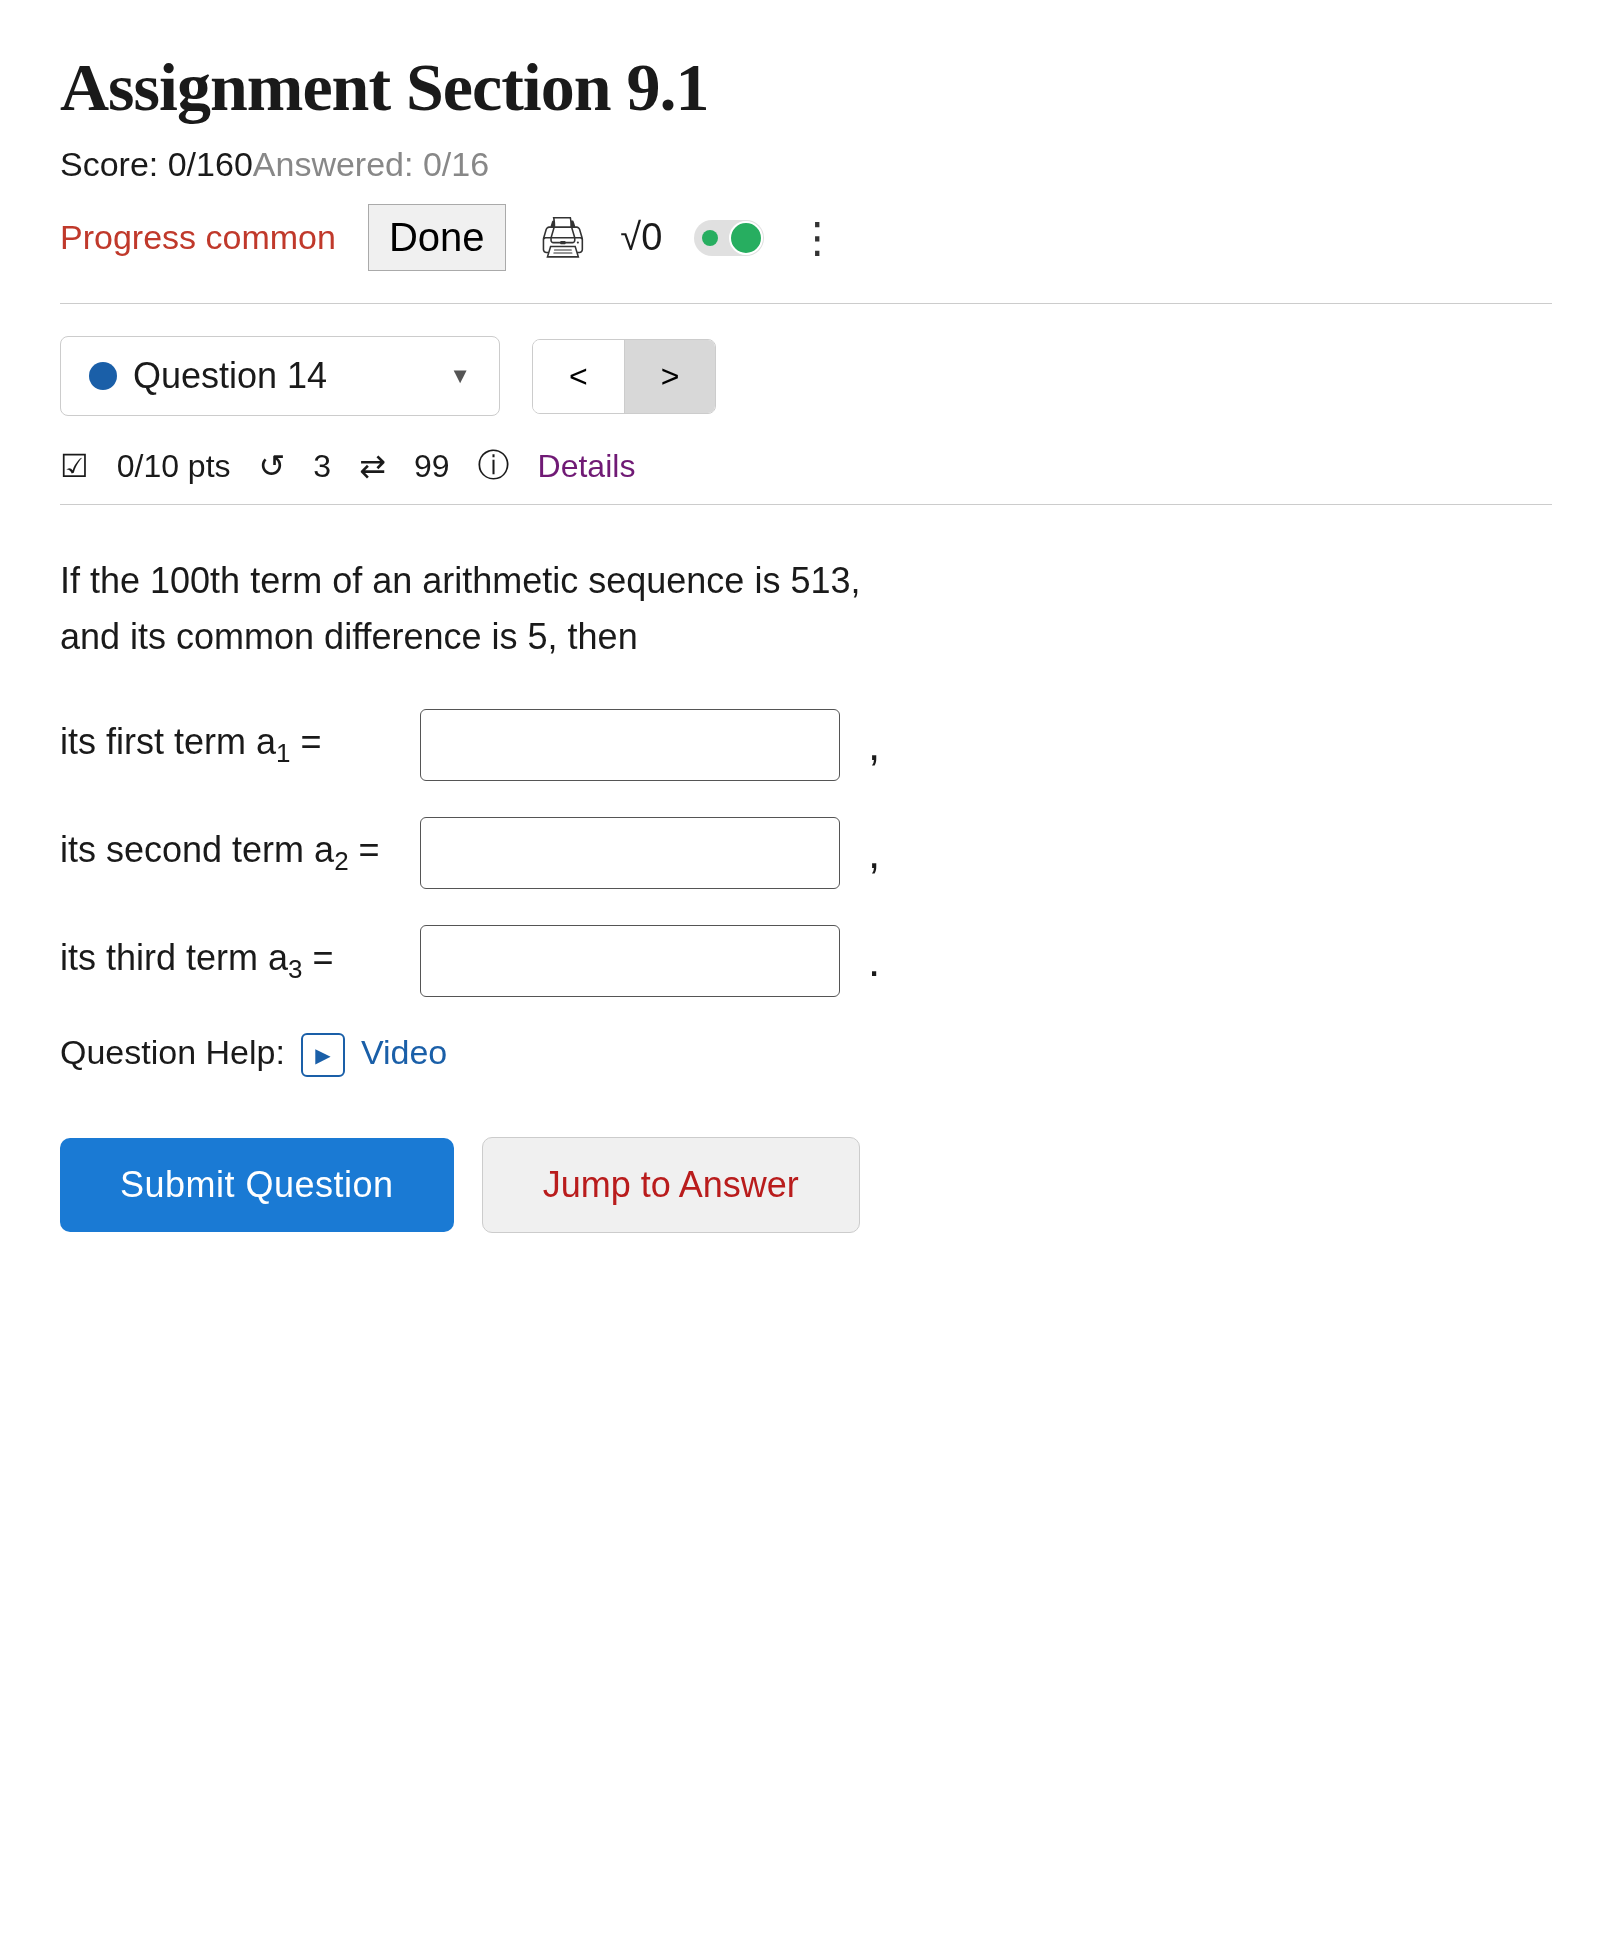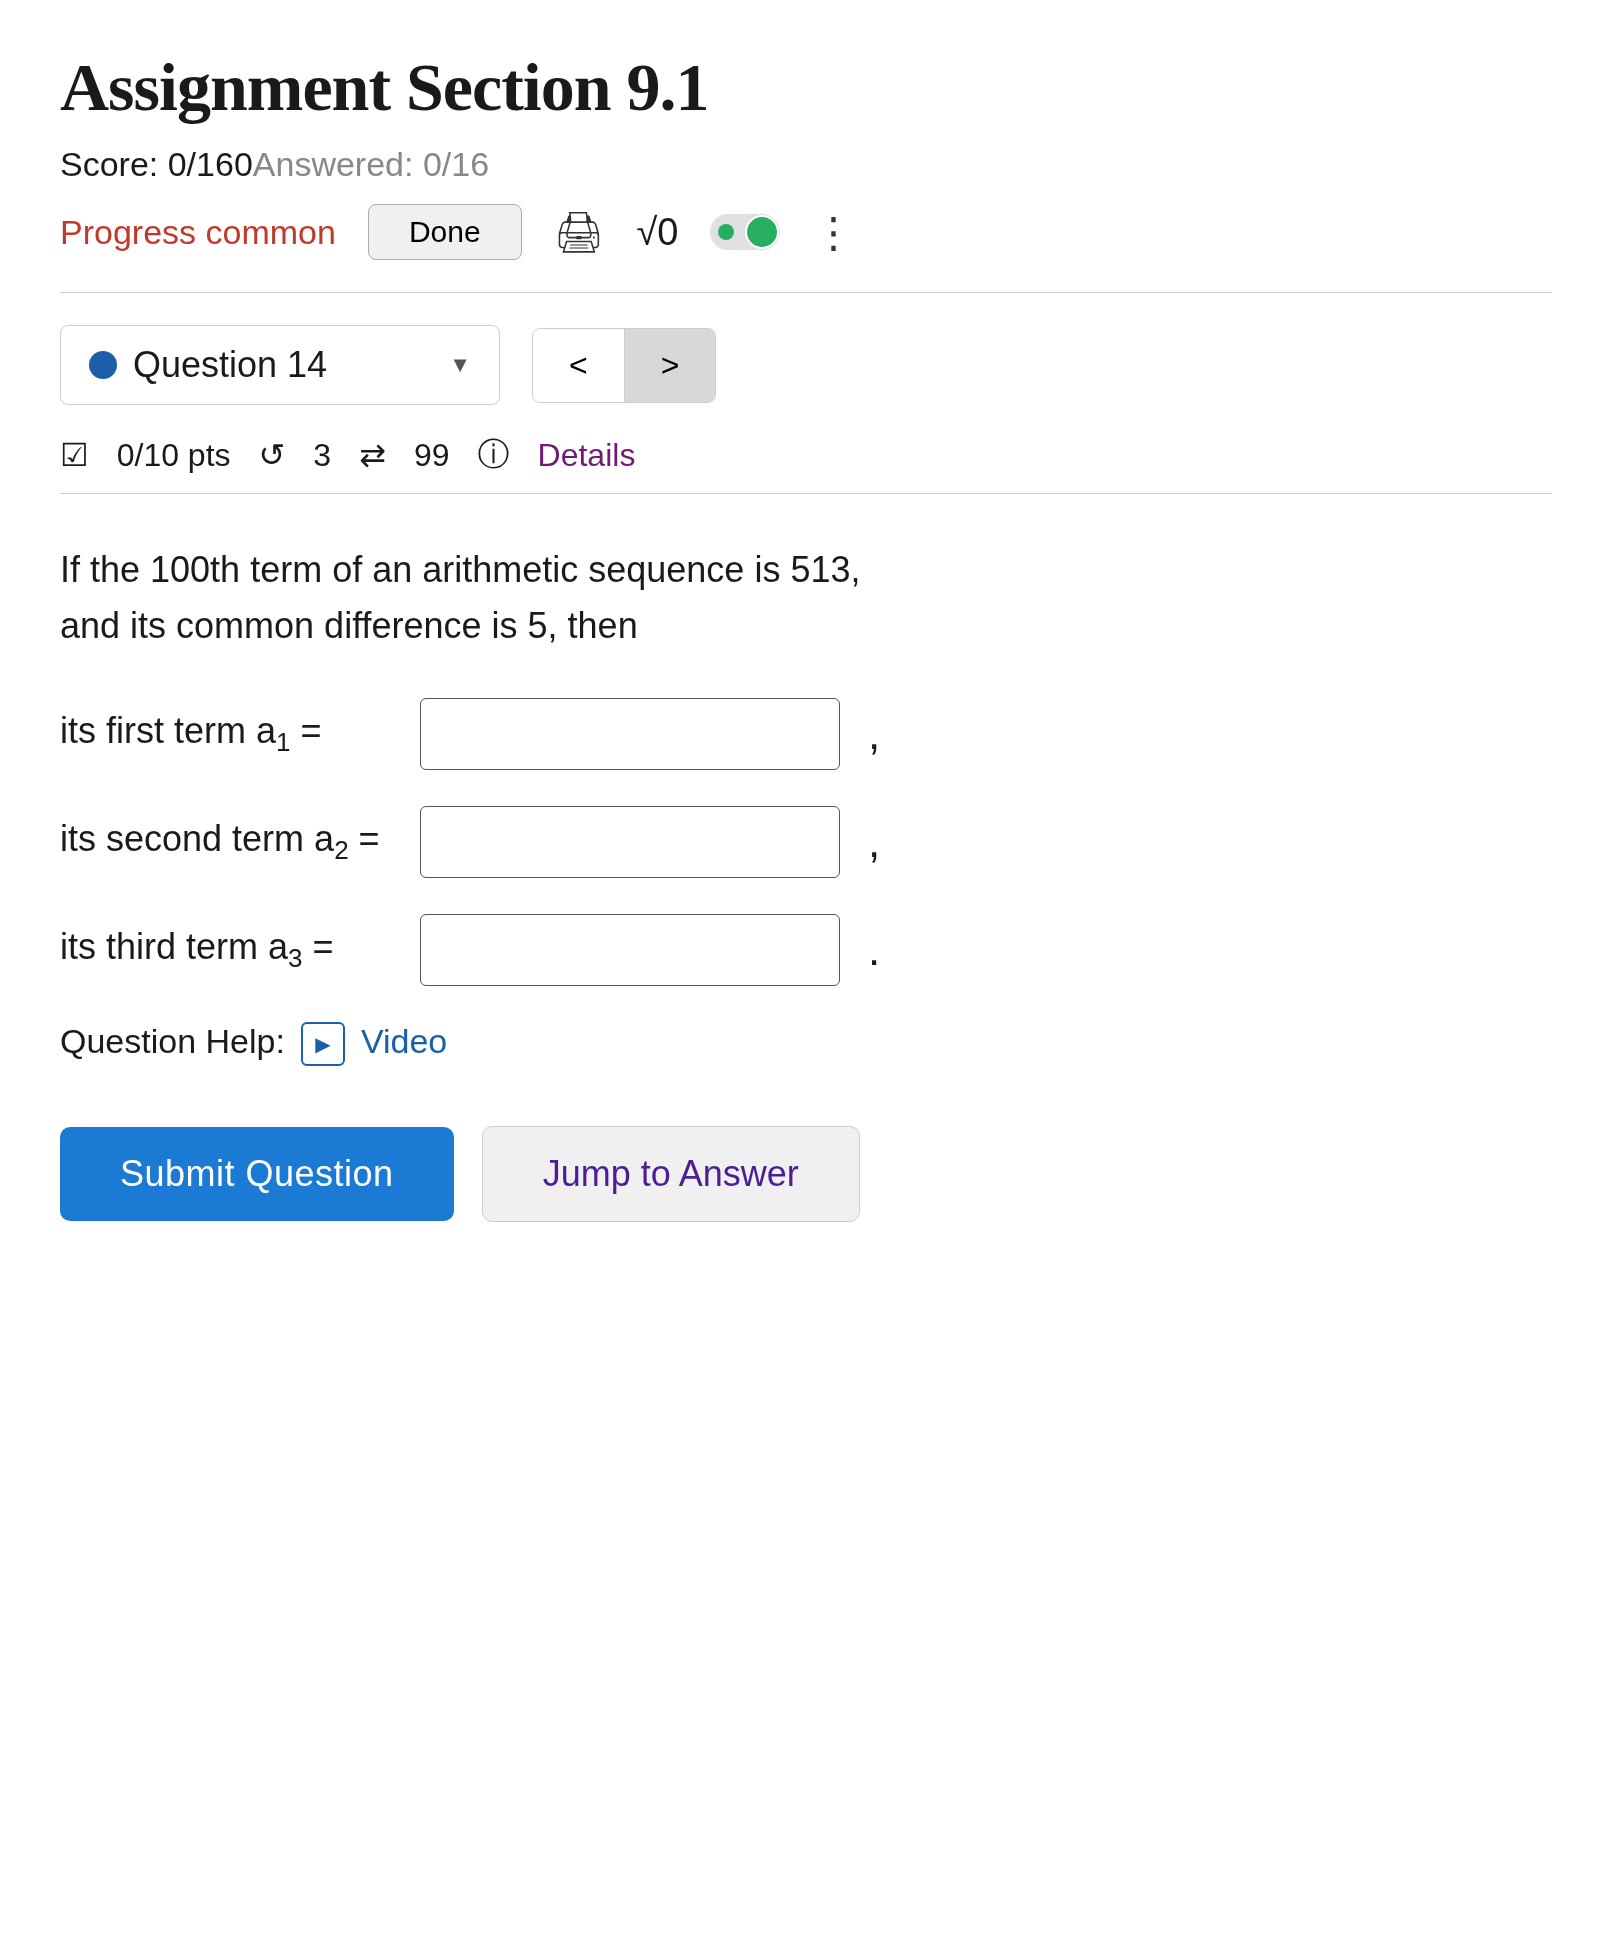--- a/index.html
+++ b/index.html
@@ -40,25 +40,25 @@
     }
 
     .progress-saved {
       color: #c0392b;
       font-size: 34px;
       font-family: Arial, sans-serif;
       font-weight: 400;
     }
 
     .done-btn {
-      font-size: 30px;
-      font-family: Arial, sans-serif;
-      padding: 10px 40px;
+      font-size: 40px;
+      font-family: Arial, sans-serif;
+      padding: 10px 20px;
       border: 1.5px solid #aaa;
-      border-radius: 8px;
+      border-radius: 0;
       background: #f0f0f0;
       cursor: pointer;
     }
 
     .toolbar-icon {
       font-size: 40px;
       color: #333;
       cursor: pointer;
     }
 
@@ -282,21 +282,21 @@
       font-weight: 500;
       padding: 26px 60px;
       border: none;
       border-radius: 10px;
       cursor: pointer;
       letter-spacing: 0.5px;
     }
 
     .jump-btn {
       background: #f0f0f0;
-      color: #4c1d95;
+      color: #b91c1c;
       font-size: 36px;
       font-family: Arial, sans-serif;
       font-weight: 400;
       padding: 26px 60px;
       border: 1.5px solid #ccc;
       border-radius: 10px;
       cursor: pointer;
     }
 
     .sub-text {

